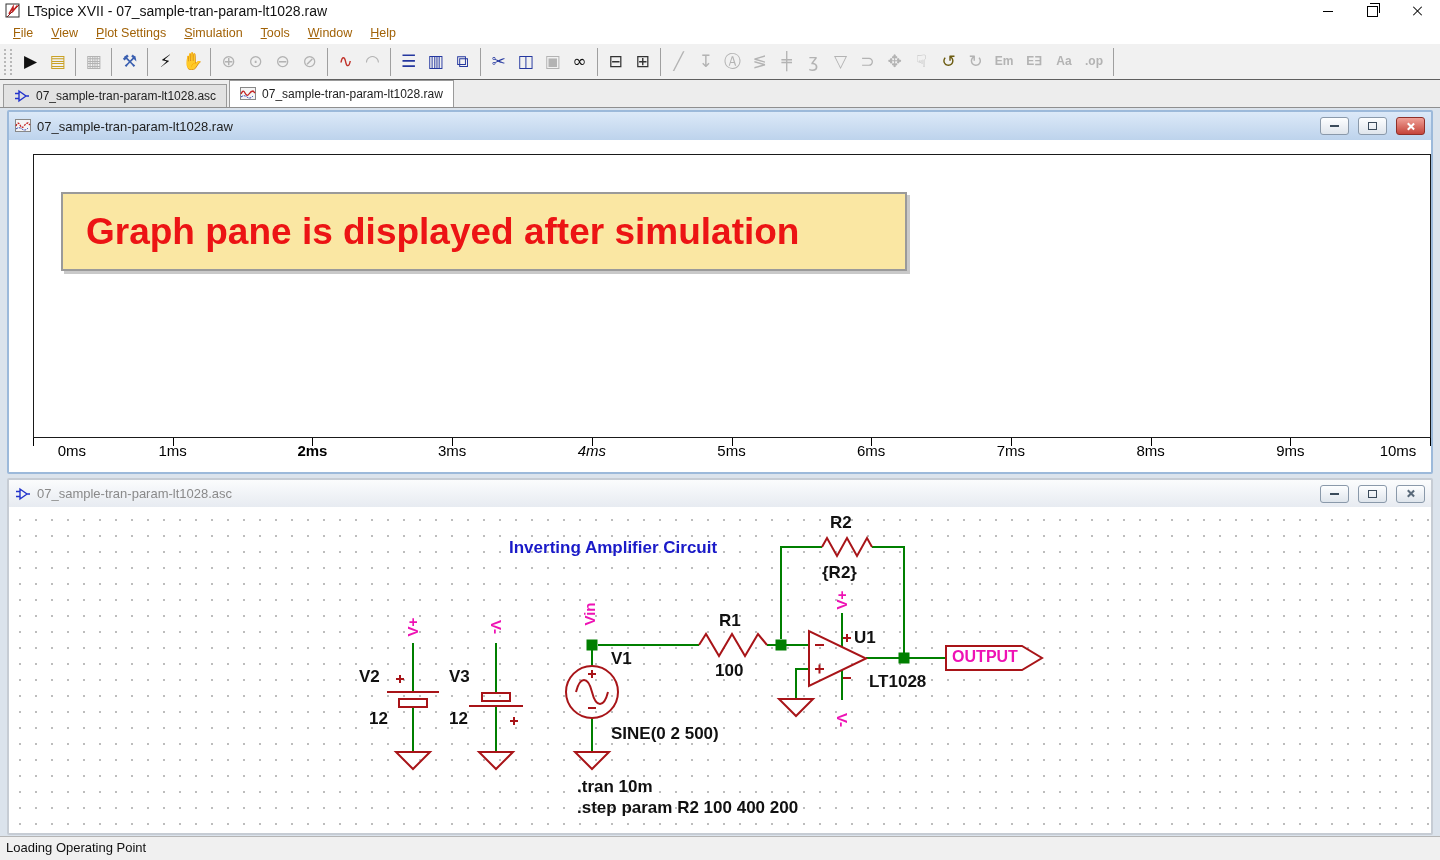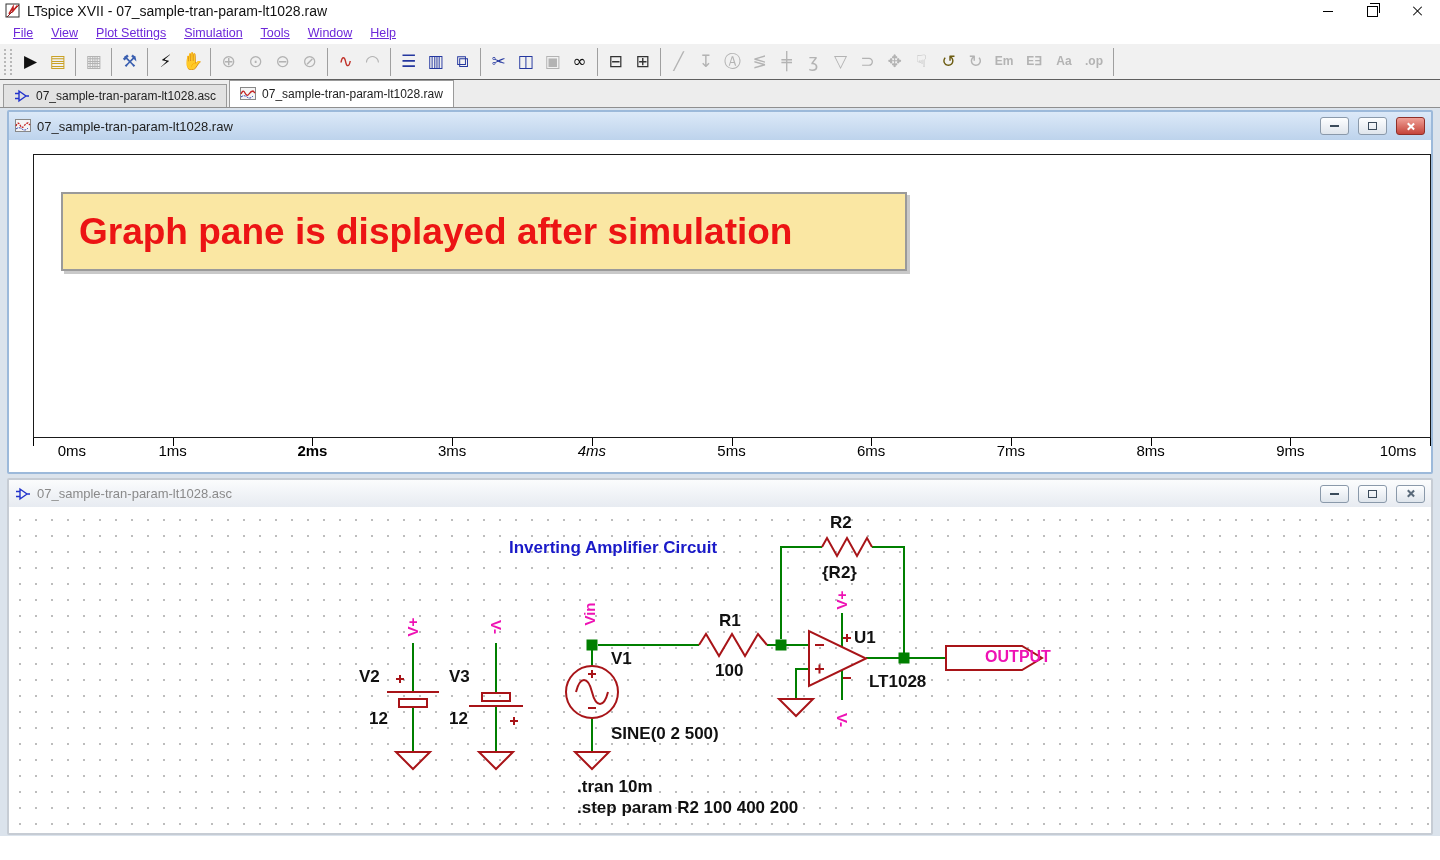--- a/index.html
+++ b/index.html
@@ -14,21 +14,21 @@
   .wbtn{width:45px;height:22px;display:inline-flex;align-items:center;justify-content:center;}
   .mini-bar{width:10px;height:1px;background:#000;}
   .restore-sq{width:9px;height:9px;border:1px solid #000;position:relative;background:#fff;}
   .restore-sq::before{content:"";position:absolute;left:2px;top:-4px;width:9px;height:9px;border:1px solid #000;border-bottom:none;border-left:none;}
   .close-x{position:relative;width:12px;height:12px;}
   .close-x::before,.close-x::after{content:"";position:absolute;left:5.5px;top:0;width:1px;height:12px;background:#000;}
   .close-x::before{transform:rotate(45deg);} .close-x::after{transform:rotate(-45deg);}
 
   
   .menubar{height:22px;display:flex;align-items:center;background:#fff;padding-left:4px;}
-  .menu-item{display:inline-block;padding:0 9px;font-size:12.5px;color:#6d28d9;line-height:22px;text-decoration:underline;}
+  .menu-item{display:inline-block;padding:0 9px;font-size:12.5px;color:#a16207;line-height:22px;}
   .menu-item::first-letter{text-decoration:underline;}
 
   
   .toolbar{height:36px;box-sizing:border-box;background:#f1f1f1;border-bottom:1px solid #5f5f5f;
     display:flex;align-items:center;padding-left:3px;}
   .grip{width:4px;height:26px;border-left:2px dotted #b8b8b8;border-right:2px dotted #b8b8b8;margin:0 5px 0 1px;}
   .tbtn{width:25px;height:27px;line-height:27px;text-align:center;font-size:17px;color:#222;margin:0 1px;
     font-family:"DejaVu Sans",sans-serif;cursor:default;}
   .tbtn.dis{color:#b3b3b3;}
   .tbtn.small{font-size:12px;font-weight:bold;width:28px;font-family:"Liberation Sans",sans-serif;}
@@ -62,21 +62,21 @@
   .cx::before{transform:rotate(45deg);} .cx::after{transform:rotate(-45deg);}
   .swin .cx::before,.swin .cx::after{background:#5a6a7a;}
 
   
   .gcontent{position:relative;background:#fff;height:332px;overflow:hidden;}
   .plot-rect{position:absolute;left:24px;top:14px;width:1398px;height:284px;border:1px solid #1a1a1a;box-sizing:border-box;}
   .xtick{position:absolute;top:298px;width:1px;height:8px;background:#000;}
   .xlabel{position:absolute;top:302px;width:60px;font-size:15px;color:#000;text-align:center;}
   .callout{position:absolute;left:52px;top:52px;width:846px;height:79px;box-sizing:border-box;
     background:var(--callout_bg);border:2px solid #9a9a9a;box-shadow:3px 3px 0 #c9c9c9;
-    display:flex;align-items:center;padding-left:16px;}
+    display:flex;align-items:center;padding-left:23px;}
   .callout span{font-size:37px;font-weight:bold;color:var(--callout_red);white-space:nowrap;}
 
   
   .scontent{position:relative;background:#fff;height:326px;overflow:hidden;
     background-image:radial-gradient(circle,#bdbdbd 1px,transparent 1.4px);
     background-size:16px 16px;background-position:3px 5px;}
   .scontent svg{position:absolute;left:0;top:0;}
   .wires{stroke:var(--wire_green);stroke-width:2;fill:none;}
   .comps{stroke:var(--component_red);stroke-width:2;fill:none;}
   .nodes{fill:var(--wire_green);stroke:none;}
@@ -342,21 +342,24 @@
         <div class="slbl" style="left:813px;top:56px;">{R2}</div>
         <div class="slbl" style="left:845px;top:121px;">U1</div>
         <div class="slbl" style="left:860px;top:165px;">LT1028</div>
 
         <div class="flag rot-ccw" style="left:389px;top:110px;">V+</div>
         <div class="flag rot-cw" style="left:472px;top:110px;">V-</div>
         <div class="flag rot-ccw" style="left:566px;top:97px;">Vin</div>
         <div class="flag rot-ccw" style="left:818px;top:83px;">V+</div>
         <div class="flag rot-cw" style="left:818px;top:203px;">V-</div>
 
-        <div class="slbl out" style="left:939px;top:141px;margin-left:33px;">OUTPUT</div>
+        <div class="slbl out" style="left:939px;top:141px;">OUTPUT</div>
 
         <div class="slbl" style="left:568px;top:270px;">.tran 10m</div>
         <div class="slbl" style="left:568px;top:291px;">.step param R2 100 400 200</div>
       </div>
     </div>
   </div>
 
+  <div class="statusbar">
+    <span>Loading Operating Point</span>
+  </div>
 </div>
 
 </body></html>

